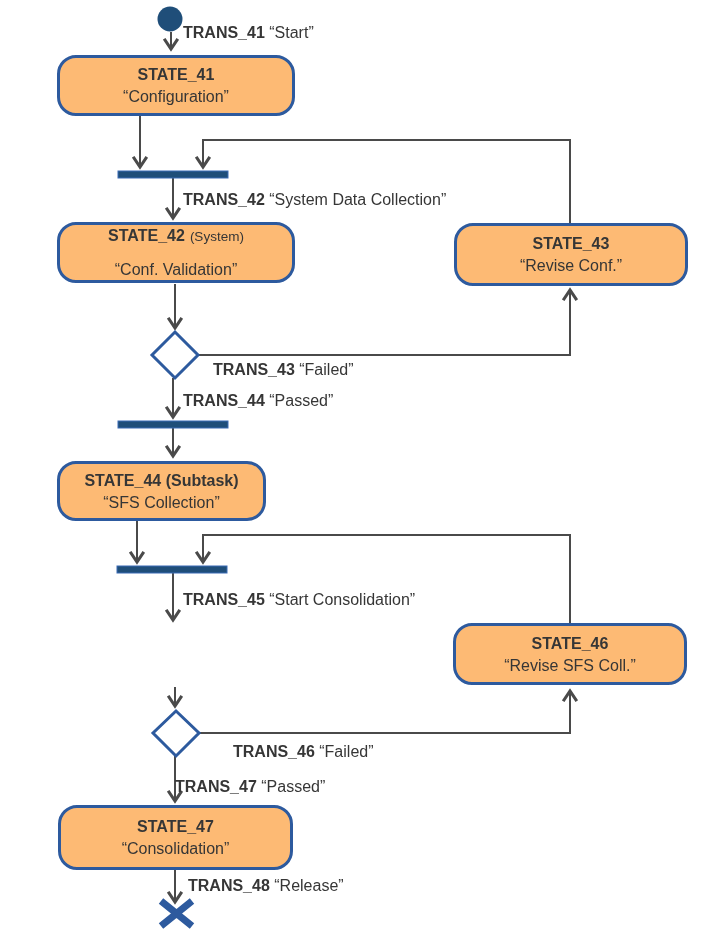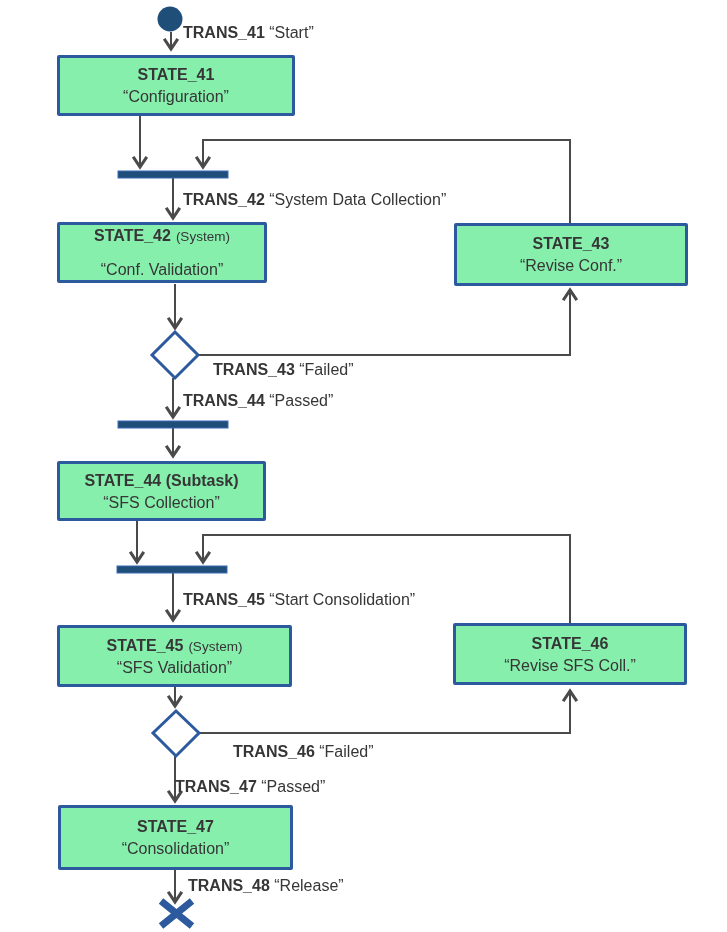--- a/index.html
+++ b/index.html
@@ -9,22 +9,22 @@
     background:#ffffff;
     font-family:"Liberation Sans", sans-serif;
     color:#363636;
     overflow:hidden;
   }
   svg.connectors{position:absolute;left:0;top:0;}
   .state-box{
     position:absolute;
     box-sizing:border-box;
     border:3px solid #2d5a9e;
-    border-radius:2px;
-    background:#86efac;
+    border-radius:19px;
+    background:#fdba74;
     display:flex;flex-direction:column;
     align-items:center;justify-content:center;
     text-align:center;
     font-size:16px;line-height:21px;
   }
   .state-name{font-weight:700;white-space:nowrap;}
   .state-qual{font-weight:400;font-size:13.5px;}
   .state-qual:not(:empty){margin-left:5px;}
   .state-label{font-weight:400;white-space:nowrap;}
   .trans-label{
@@ -74,39 +74,35 @@
     <polygon points="176,711 199,733 176,756 153,733" fill="#ffffff" stroke="#2d5a9e" stroke-width="3"></polygon>
 
     <path d="M161 901 L192 926 M192 901 L161 926" stroke="#2d5a9e" stroke-width="7" fill="none"></path>
   </svg>
 
   <div class="state-box" style="left:57px;top:55px;width:238px;height:61px;">
     <div><span class="state-name">STATE_41</span><span class="state-qual"></span></div>
     <div class="state-label">“Configuration”</div>
   </div>
 
-  <div class="state-box" style="left:57px;top:222px;width:210px;height:61px;gap:12px;">
+  <div class="state-box" style="left:57px;top:222px;width:238px;height:61px;gap:12px;">
     <div><span class="state-name">STATE_42</span><span class="state-qual">(System)</span></div>
     <div class="state-label">“Conf. Validation”</div>
   </div>
 
   <div class="state-box" style="left:454px;top:223px;width:234px;height:63px;">
     <div><span class="state-name">STATE_43</span><span class="state-qual"></span></div>
     <div class="state-label">“Revise Conf.”</div>
   </div>
 
   <div class="state-box" style="left:57px;top:461px;width:209px;height:60px;">
     <div><span class="state-name">STATE_44 (Subtask)</span><span class="state-qual"></span></div>
     <div class="state-label">“SFS Collection”</div>
   </div>
 
-  <div class="state-box" style="left:57px;top:625px;width:235px;height:62px;">
-    <div><span class="state-name">STATE_45</span><span class="state-qual">(System)</span></div>
-    <div class="state-label">“SFS Validation”</div>
-  </div>
 
   <div class="state-box" style="left:453px;top:623px;width:234px;height:62px;">
     <div><span class="state-name">STATE_46</span><span class="state-qual"></span></div>
     <div class="state-label">“Revise SFS Coll.”</div>
   </div>
 
   <div class="state-box" style="left:58px;top:805px;width:235px;height:65px;">
     <div><span class="state-name">STATE_47</span><span class="state-qual"></span></div>
     <div class="state-label">“Consolidation”</div>
   </div>

